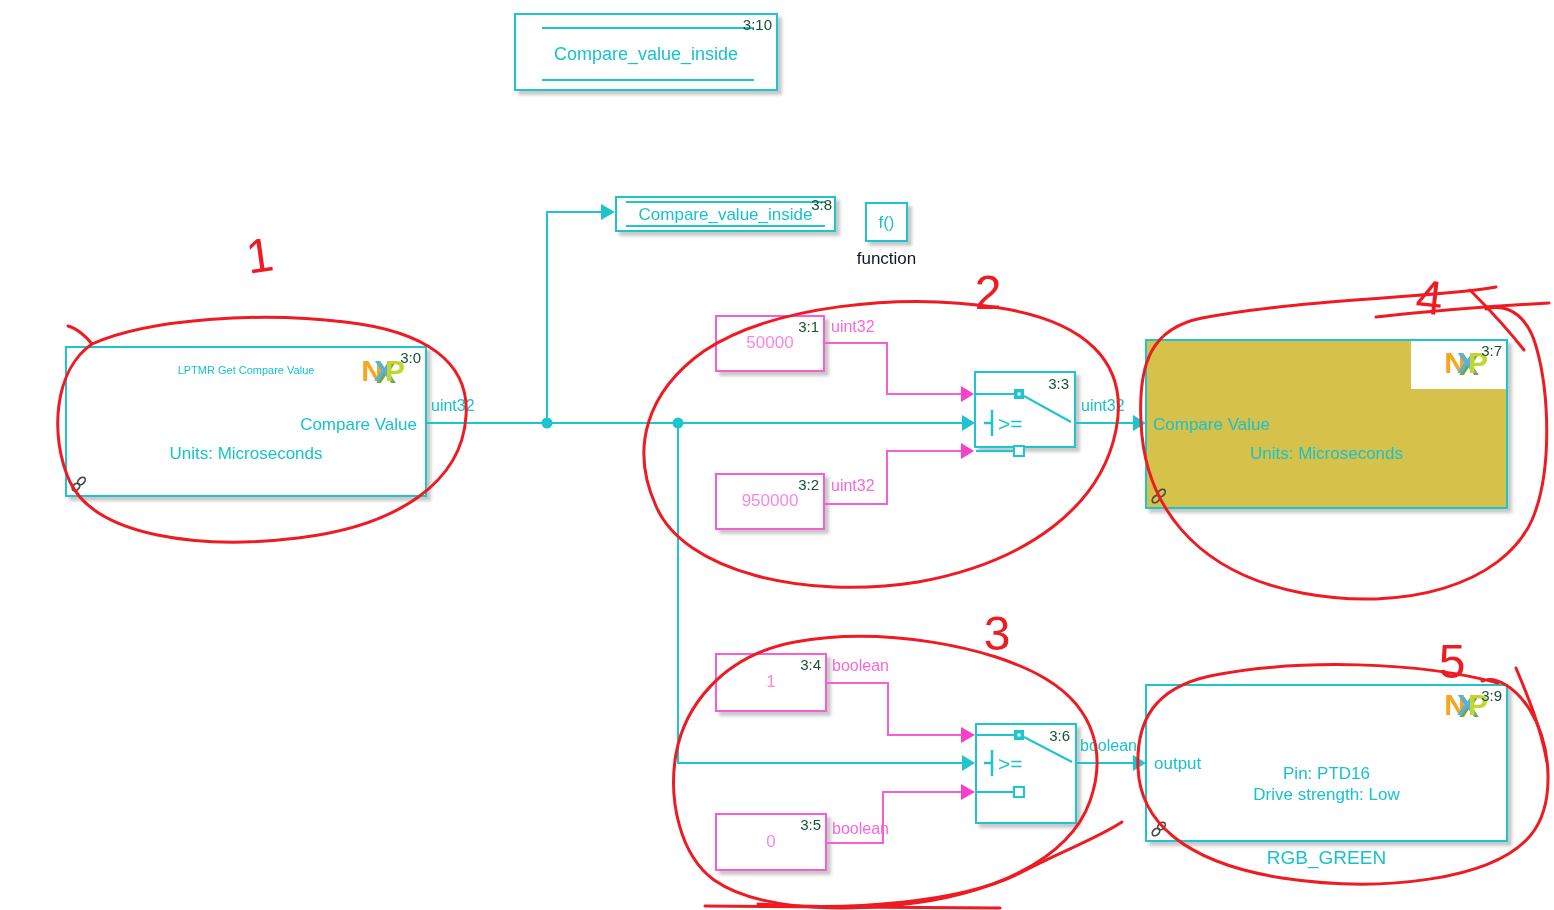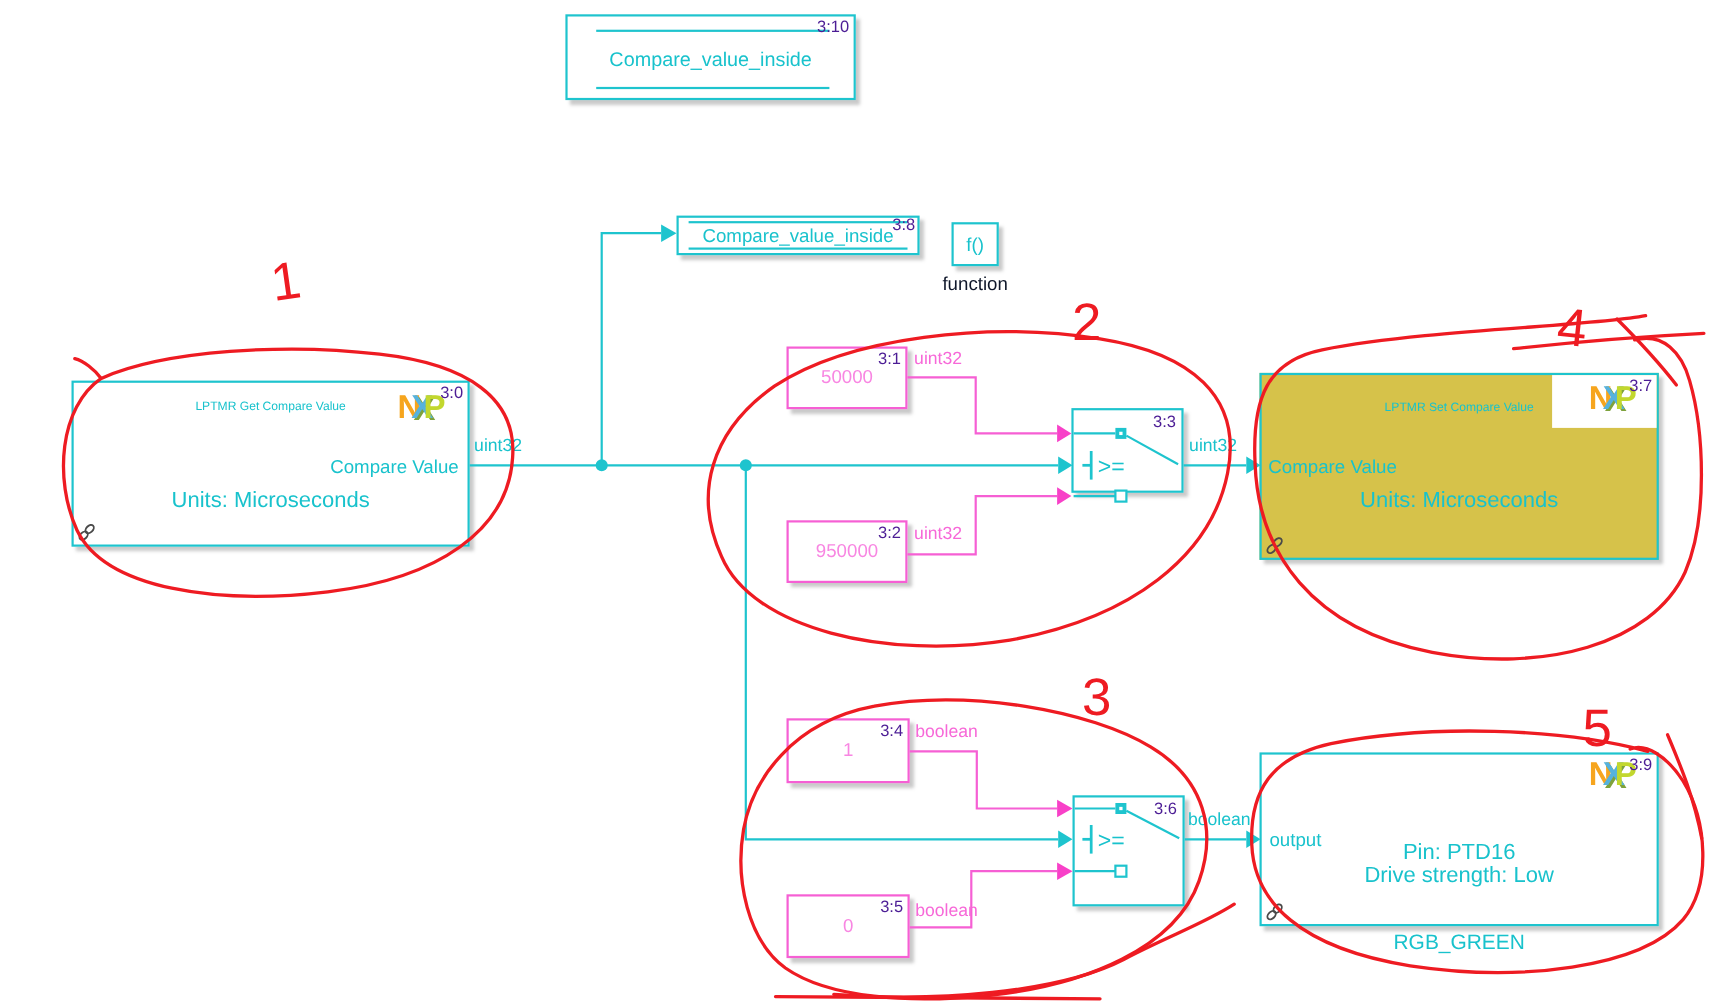--- a/index.html
+++ b/index.html
@@ -2,24 +2,24 @@
 <html><head>
 <meta charset="utf-8">
 <style>
   html,body{margin:0;padding:0;background:#fff;}
   #canvas{position:relative;width:1554px;height:910px;background:#ffffff;overflow:hidden;
           font-family:"Liberation Sans","DejaVu Sans",sans-serif;}
   .cy{color:#18c2cc;}
   .pk{color:#f77fe0;}
   .block{position:absolute;background:#fff;border:2px solid #1ec4ce;box-sizing:border-box;
          box-shadow:4px 4px 3px rgba(120,120,120,.40);z-index:1;}
-  .blkid{position:absolute;top:1px;right:4px;color:#4c1d95;font-size:15px;z-index:6;}
+  .blkid{position:absolute;top:1px;right:4px;color:#14532d;font-size:15px;z-index:6;}
   .title{position:absolute;left:0;width:100%;text-align:center;color:#18c2cc;font-size:11px;}
   .portlabel{position:absolute;color:#18c2cc;font-size:17px;white-space:nowrap;}
-  .units{position:absolute;left:0;width:100%;text-align:center;color:#18c2cc;font-size:20px;}
+  .units{position:absolute;left:0;width:100%;text-align:center;color:#18c2cc;font-size:17px;}
   .tagline{position:absolute;height:2px;background:#1ec4ce;}
   .tagtext{position:absolute;left:0;width:100%;text-align:center;color:#18c2cc;font-size:18px;}
   .constbox{position:absolute;background:#fff;border:2px solid #f65fd4;box-sizing:border-box;
             box-shadow:4px 4px 3px rgba(120,120,120,.40);z-index:1;}
   .constval{position:absolute;left:0;width:100%;text-align:center;color:#f886e2;font-size:17px;}
   .siglabel{position:absolute;font-size:16px;white-space:nowrap;z-index:3;}
   .siglabel.cy{color:#18c2cc;} .siglabel.pk{color:#f768d8;}
   .nxp{position:absolute;font-weight:bold;font-size:30px;line-height:28px;z-index:5;letter-spacing:0;text-decoration:underline;}
   .nxp span{display:inline-block;}
   .nxp-n{color:#f6a51e;}
@@ -65,21 +65,20 @@
     <svg class="chain" width="18" height="18" viewBox="0 0 18 18">
       <g fill="none" stroke="#4a4a4a" stroke-width="1.7">
         <ellipse cx="6" cy="12" rx="3" ry="4.4" transform="rotate(45 6 12)"></ellipse>
         <ellipse cx="11.5" cy="6" rx="3" ry="4.4" transform="rotate(45 11.5 6)"></ellipse>
       </g>
     </svg>
   </div>
 
   <div class="block" style="left:1145px;top:339px;width:363px;height:170px;background:#d6c24a;">
     <div style="position:absolute;right:0;top:0;width:95px;height:48px;background:#fff;"></div>
-    <div class="title" style="top:24px;">LPTMR Set Compare Value</div>
     <div class="nxp" style="right:18px;top:8px;">
       <span class="nxp-n">N</span><span class="nxp-x">X</span><span class="nxp-p">P</span>
     </div>
     <div class="blkid">3:7</div>
     <div class="portlabel" style="left:6px;top:74px;">Compare Value</div>
     <div class="units" style="top:103px;">Units: Microseconds</div>
     <svg class="chain" width="18" height="18" viewBox="0 0 18 18">
       <g fill="none" stroke="#4a4a4a" stroke-width="1.7">
         <ellipse cx="6" cy="12" rx="3" ry="4.4" transform="rotate(45 6 12)"></ellipse>
         <ellipse cx="11.5" cy="6" rx="3" ry="4.4" transform="rotate(45 11.5 6)"></ellipse>

